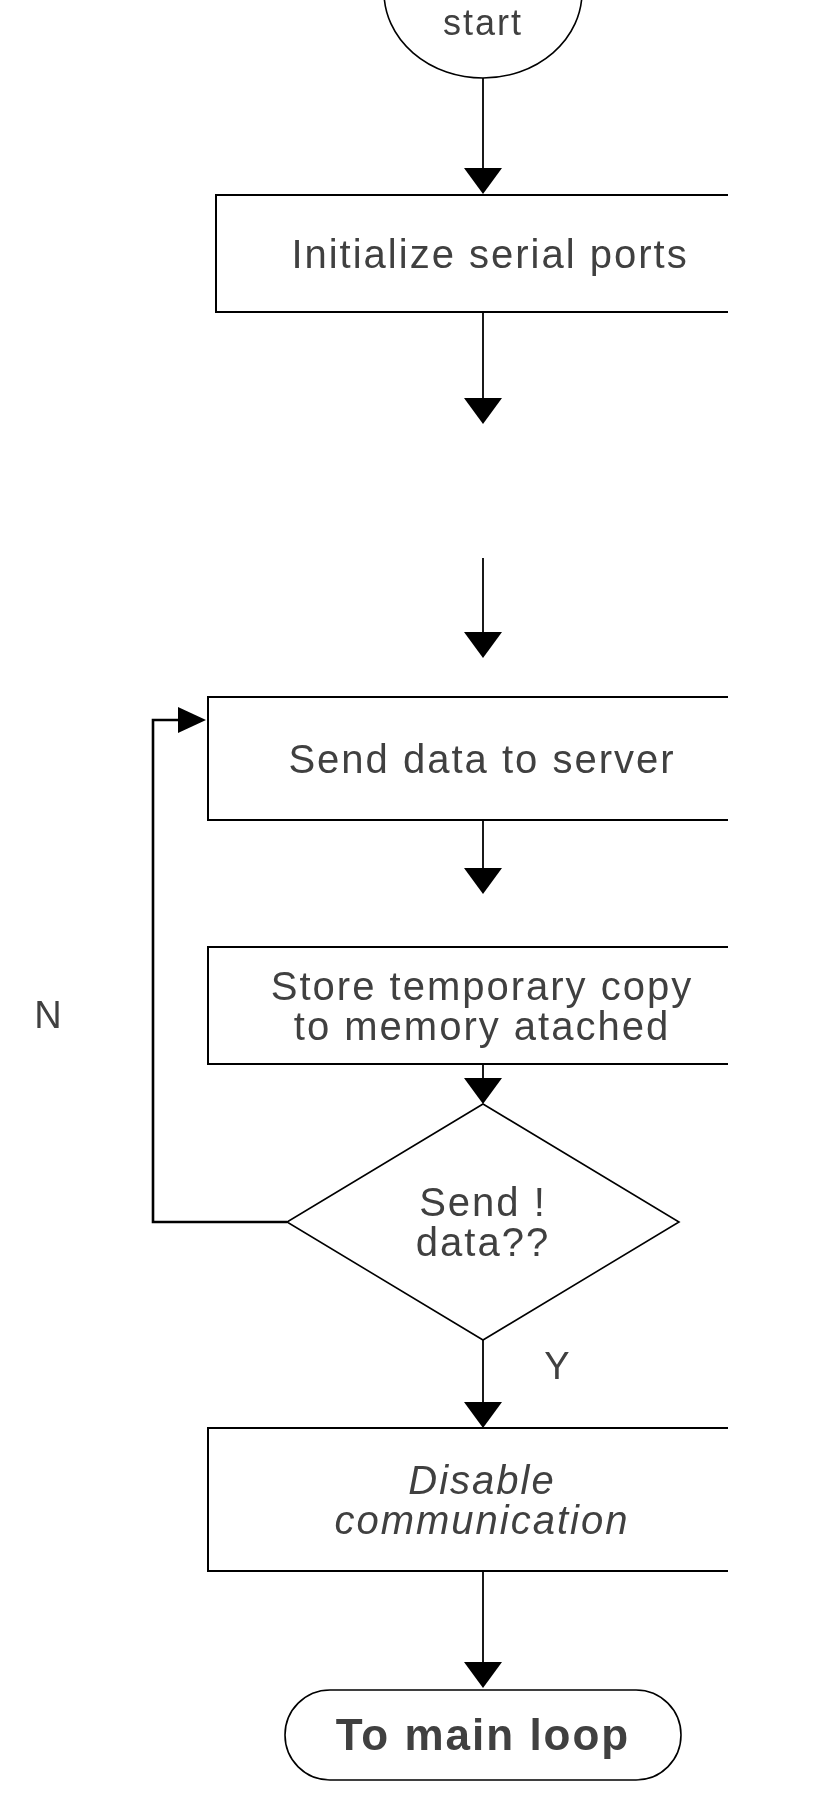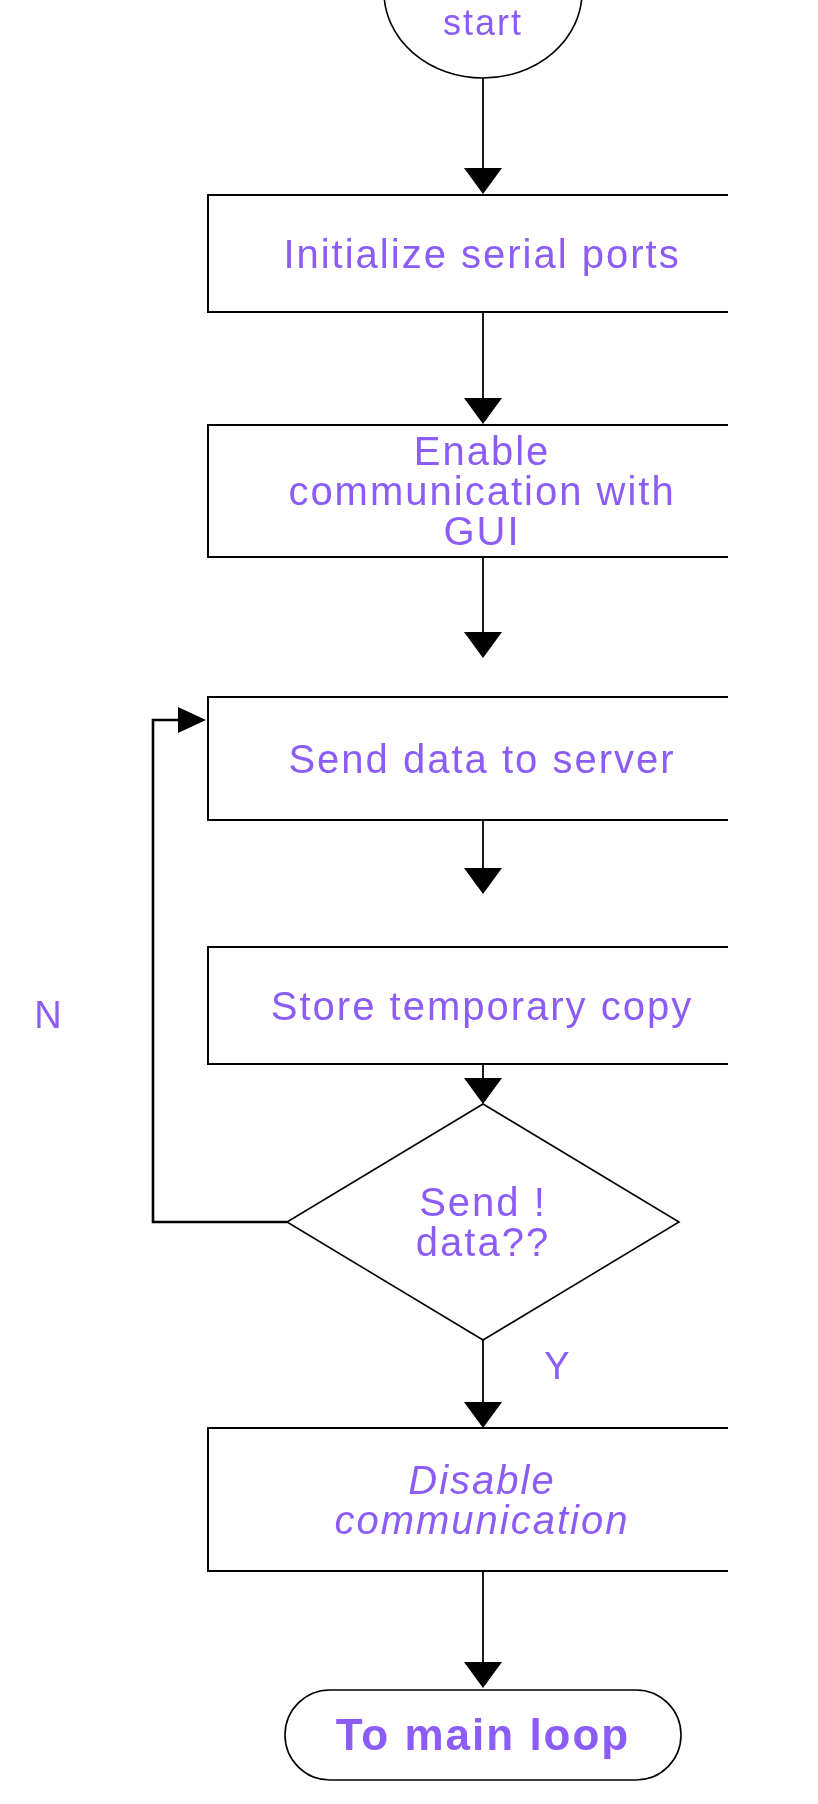--- a/index.html
+++ b/index.html
@@ -3,21 +3,21 @@
 <meta charset="utf-8">
 <style>
   html, body { margin: 0; padding: 0; background: #ffffff; }
   .canvas {
     position: relative;
     width: 728px;
     height: 1804px;
     background: #ffffff;
     overflow: hidden;
     font-family: "Liberation Sans", sans-serif;
-    color: #8b5cf6;
+    color: #404040;
   }
   svg.layer { position: absolute; left: 0; top: 0; display: block; }
   .stem  { stroke: #000000; stroke-width: 1.8; }
   .head  { fill: #000000; stroke: none; }
   .shape { fill: #ffffff; stroke: #000000; stroke-width: 1.6; }
   .loopline { fill: none; stroke: #000000; stroke-width: 2.6; }
   .node {
     position: absolute;
     display: flex;
     flex-direction: column;
@@ -88,36 +88,32 @@
     <g>
       <line class="stem" x1="483" y1="1572" x2="483" y2="1662"></line>
       <polygon class="head" points="483,1688 464,1662 502,1662"></polygon>
     </g>
 
     <rect class="shape" x="285" y="1690" width="396" height="90" rx="45" ry="45"></rect>
   </svg>
 
   <div class="node terminator-label small" style="left:383px; top:0px; width:200px; height:46px;">start</div>
 
-  <div class="node process" style="left:207px; top:194px; width:550px; height:119px;">
+  <div class="node process" style="left:215px; top:194px; width:550px; height:119px;">
     <span>Initialize serial ports</span>
   </div>
 
-  <div class="node process" style="left:207px; top:424px; width:550px; height:134px;">
-    <span>Enable</span>
-    <span>communication with</span>
-    <span>GUI</span>
-  </div>
 
   <div class="node process" style="left:207px; top:658px; width:550px; height:125px;margin-top:38px;">
     <span>Send data to server</span>
   </div>
 
   <div class="node process" style="left:207px; top:946px; width:550px; height:119px;">
     <span>Store temporary copy</span>
+    <span>to memory atached</span>
   </div>
 
   <div class="node" style="left:343px; top:1160px; width:280px; height:124px;">
     <span>Send !</span>
     <span>data??</span>
   </div>
 
   <div class="node edge-label" style="left:19px; top:992px; width:60px; height:45px;">N</div>
 
   <div class="node edge-label" style="left:528px; top:1343px; width:60px; height:46px;">Y</div>

